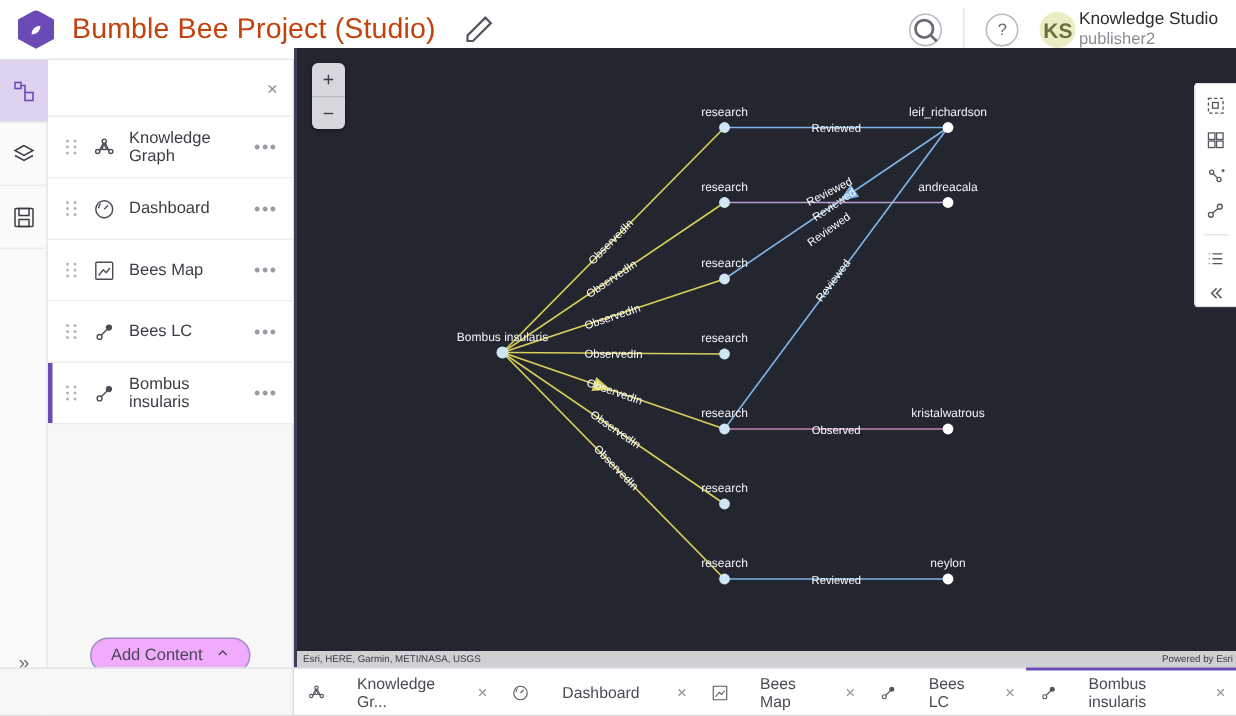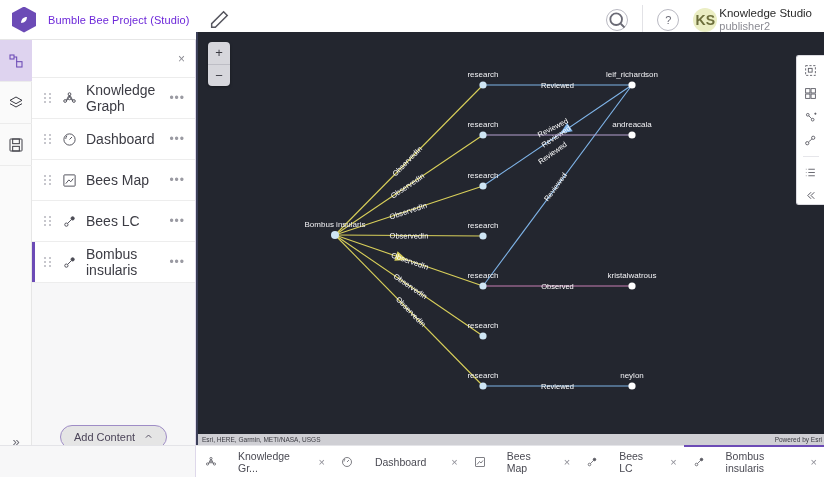--- a/index.html
+++ b/index.html
@@ -18,21 +18,21 @@
     border-bottom: 1px solid #e6e6e6;
   }
   .logo-hex {
     width: 24px; height: 26px; margin-left: 12px;
     background: #6c4bb6; position: relative;
     clip-path: polygon(50% 0%, 100% 25%, 100% 75%, 50% 100%, 0% 75%, 0% 25%);
     display: flex; align-items: center; justify-content: center;
   }
   .logo-hex svg { width: 14px; height: 14px; }
   .proj-title {
-    margin-left: 12px; font-size: 11px; color: #6d28d9; letter-spacing: .1px;
+    margin-left: 12px; font-size: 19px; color: #c2410c; letter-spacing: .1px;
   }
   .edit-pencil {
     margin-left: 18px; width: 22px; height: 22px;
     display: flex; align-items: center; justify-content: center; cursor: pointer;
   }
   .topbar-right {
     margin-left: auto; display: flex; align-items: center; height: 40px;
   }
   .circ-btn {
     width: 22px; height: 22px; border-radius: 50%;
@@ -90,28 +90,28 @@
   .grip {
     width: 10px; display: grid; grid-template-columns: 3px 3px; gap: 2px;
     margin-left: 6px; margin-right: 6px;
   }
   .grip i { width: 2px; height: 2px; background: #b4b4bc; border-radius: 50%; display:block; }
   .item-icon {
     width: 18px; height: 18px; display: flex; align-items: center; justify-content: center;
     margin-right: 8px; color: #4c4c55;
   }
   .item-icon svg { width: 15px; height: 15px; }
-  .item-label { font-size: 14px; color: #3c3c44; flex: 1; }
+  .item-label { font-size: 11px; color: #3c3c44; flex: 1; }
   .item-more { color: #9a9aa2; font-size: 12px; letter-spacing: 1px; margin-right: 10px; cursor: pointer; }
   .add-content-wrap {
     position: absolute; left: 0; right: 0; bottom: 28px;
     display: flex; justify-content: center;
   }
   .add-content {
-    border: 1px solid #9f8dc6; border-radius: 14px; background: #e5e5e5;
+    border: 1px solid #9f8dc6; border-radius: 14px; background: #f0abfc;
     padding: 5px 13px; font-size: 11px; color: #4b4458; cursor: pointer;
     display: flex; align-items: center; gap: 9px;
   }
 
   
   .canvas {
     position: absolute; left: 196px; top: 32px; width: 628px; height: 413px;
     background: #23262f; overflow: hidden; border-left: 2px solid #3b3f58;
   }
   .canvas svg.graph { position: absolute; left: 0; top: 0; width: 628px; height: 413px; }

